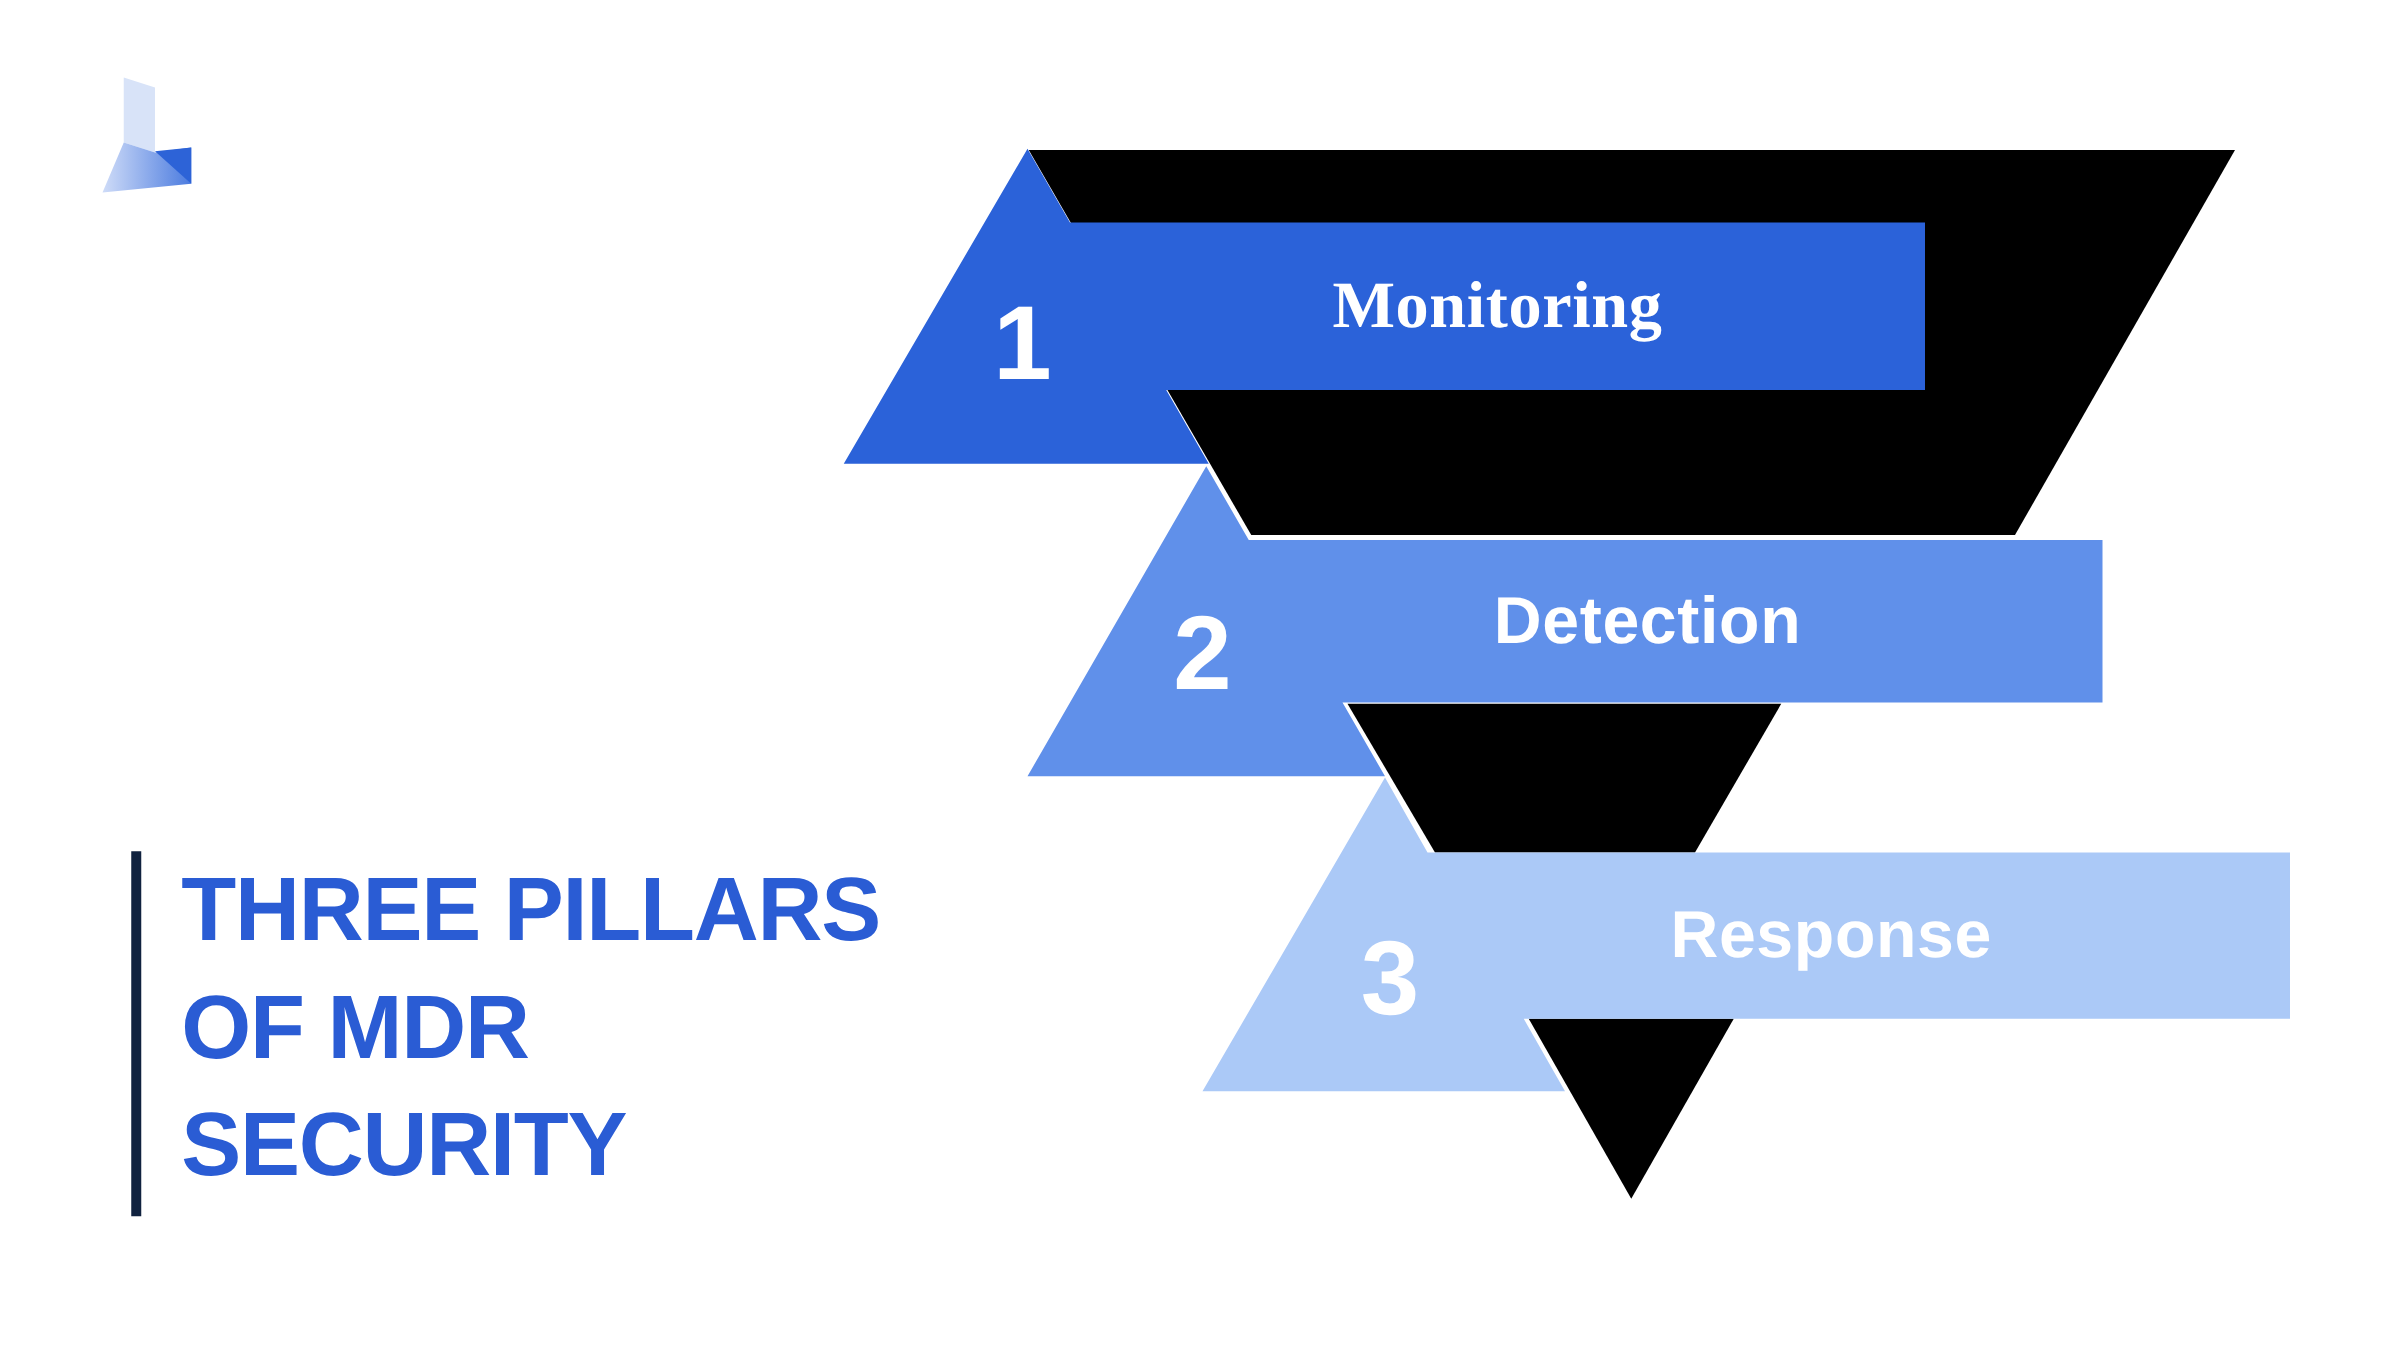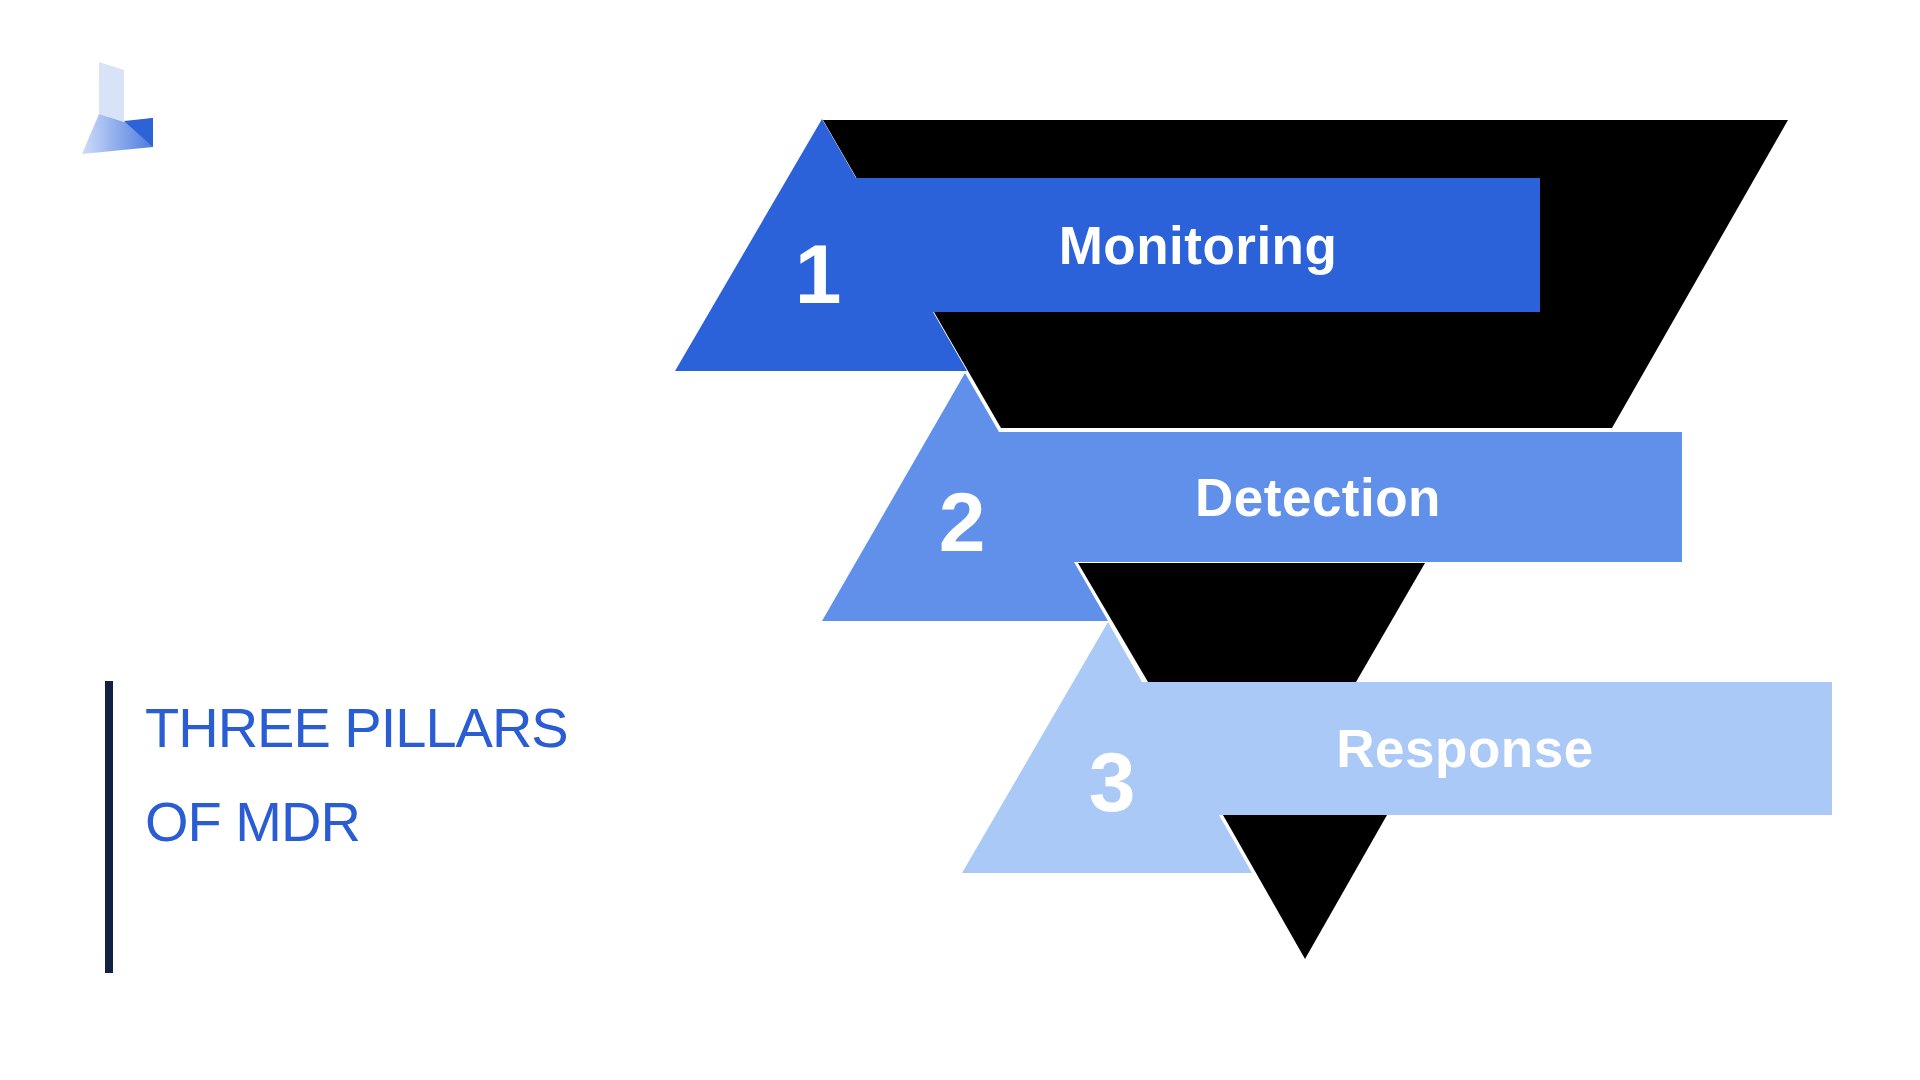--- a/index.html
+++ b/index.html
@@ -10,21 +10,21 @@
   }
   .scene{position:absolute;left:0;top:0;width:100%;height:100%;}
   .overlay-text{
     position:absolute;transform:translate(-50%,-50%);
     color:#ffffff;white-space:nowrap;line-height:1;
   }
   .step-number{font-size:84px;font-weight:800;}
   .step-label{font-size:53px;font-weight:700;letter-spacing:.5px;}
   .title-block{
     position:absolute;left:145px;top:681px;
-    font-size:56px;font-weight:400;line-height:94px;
+    font-size:72px;font-weight:700;line-height:94px;
     letter-spacing:-1px;white-space:nowrap;
   }
   .accent-bar{position:absolute;left:105px;top:681px;width:8px;height:292px;}
 </style>
 </head>
 <body>
 
 <div class="stage" style="background: rgb(255, 255, 255);">
 
   <svg class="scene" viewBox="0 0 1920 1080" aria-hidden="true">
@@ -49,23 +49,24 @@
       <polygon points="99,62 124,70 124,122 99,114" fill="#d8e3f8"></polygon>
       <polygon points="99,114 124,122 153,118 153,147 82,154" fill="url(#ribbonGrad)"></polygon>
       <polygon points="124,121 153,118 153,147" fill="#2d63d7"></polygon>
     </g>
   </svg>
 
   <div class="overlay-text step-number" style="left: 818px; top: 274px; color: rgb(255, 255, 255);">1</div>
   <div class="overlay-text step-number" style="left: 962px; top: 522px; color: rgb(255, 255, 255);">2</div>
   <div class="overlay-text step-number" style="left: 1112px; top: 782px; color: rgb(255, 255, 255);">3</div>
 
-  <div class="overlay-text step-label" style="left: 1198px; top: 245px; color: rgb(255, 255, 255);">Monitoring</div>
+  <div class="overlay-text step-label" style="left: 1198px; top: 245px; color: rgb(255, 255, 255); font-family: Liberation Serif, serif;">Monitoring</div>
   <div class="overlay-text step-label" style="left: 1465px; top: 748px; color: rgb(255, 255, 255);">Response</div>
   <div class="overlay-text step-label" style="left: 1318px; top: 497px; color: rgb(255, 255, 255);">Detection</div>
 
   <div class="accent-bar" style="background: rgb(16, 34, 63);"></div>
   <div class="title-block" style="color: rgb(42, 92, 212);">
     <div>THREE PILLARS</div>
     <div>OF MDR</div>
+    <div>SECURITY</div>
   </div>
 
 </div>
 
 </body></html>

